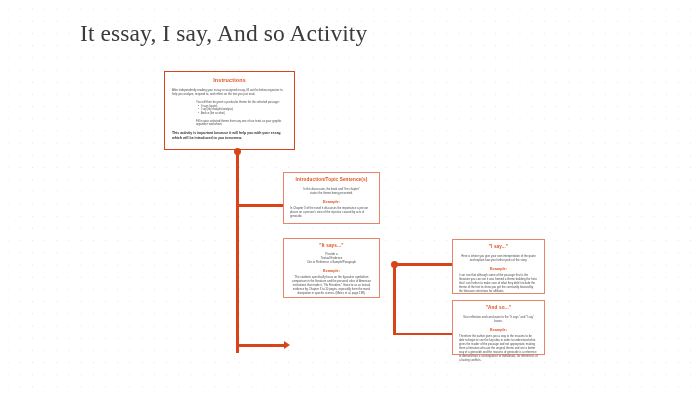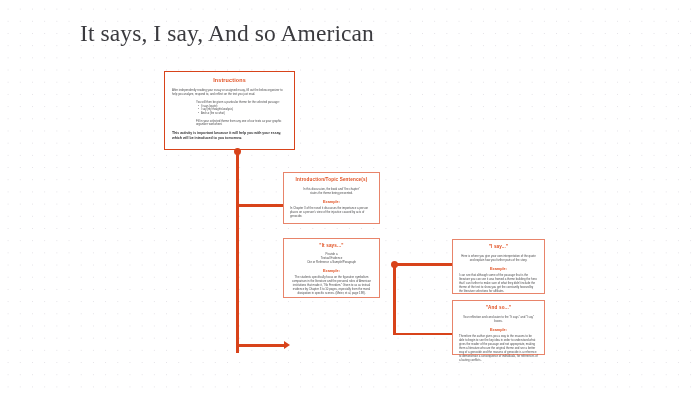--- a/index.html
+++ b/index.html
@@ -188,21 +188,21 @@
   #connB .h1 { left: 2.6px; top: 2px;  width: 59px; }
   #connB .a1 { left: 58.5px; top: -1.3px; }
   #connB .h2 { left: 2.6px; top: 71.5px; width: 59px; }
   #connB .a2 { left: 58.5px; top: 68.2px; }
 </style>
 </head>
 <body>
 
 <div id="canvas">
 
-  <div id="deck-title">It says, I say, And so American</div>
+  <div id="deck-title">It essay, I say, And so Activity</div>
 
   <div class="node primary" id="box-instructions">
     <div class="node-title big">Instructions</div>
     <div class="sp1"></div>
     <div class="node-body">After independently reading your essay or assigned essay, fill out the below organizer to help you analyze, respond to, and reflect on the text you just read.</div>
     <div class="sp2"></div>
     <div class="indent">
       <div class="node-body">You will then be given a particular theme for the selected passage:</div>
       <ul class="bullets">
         <li>It says (quote)</li>

